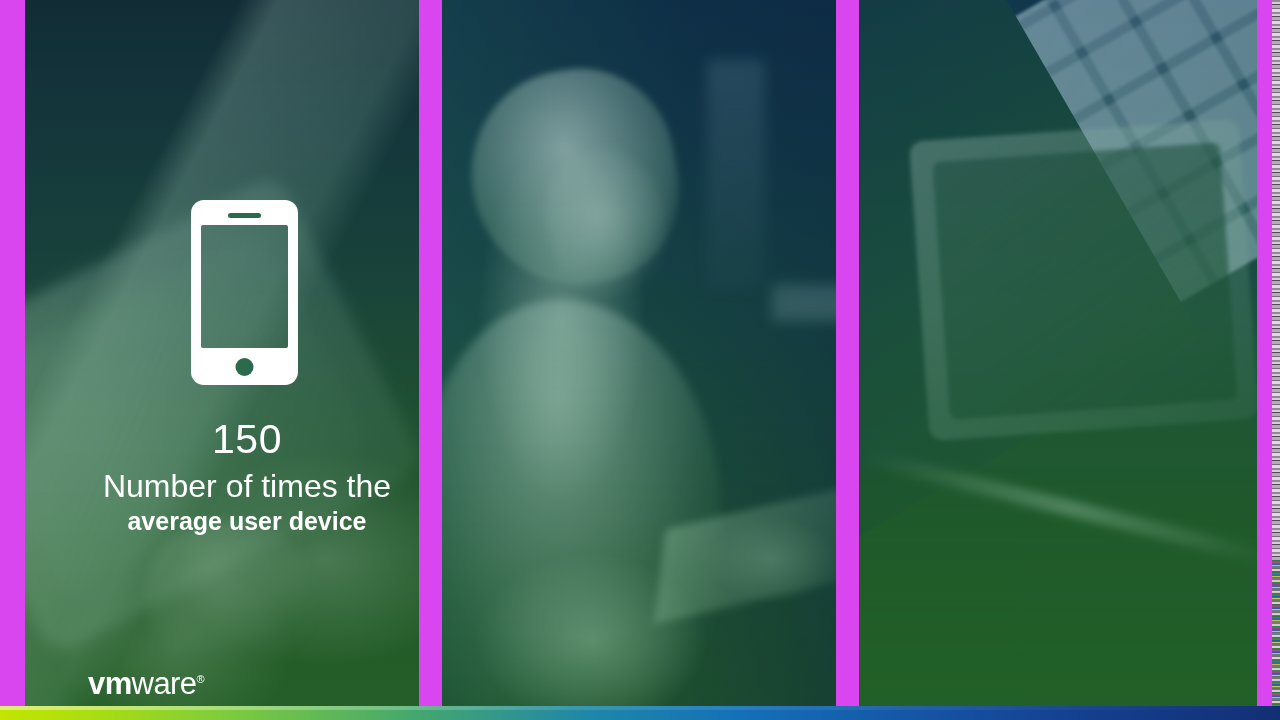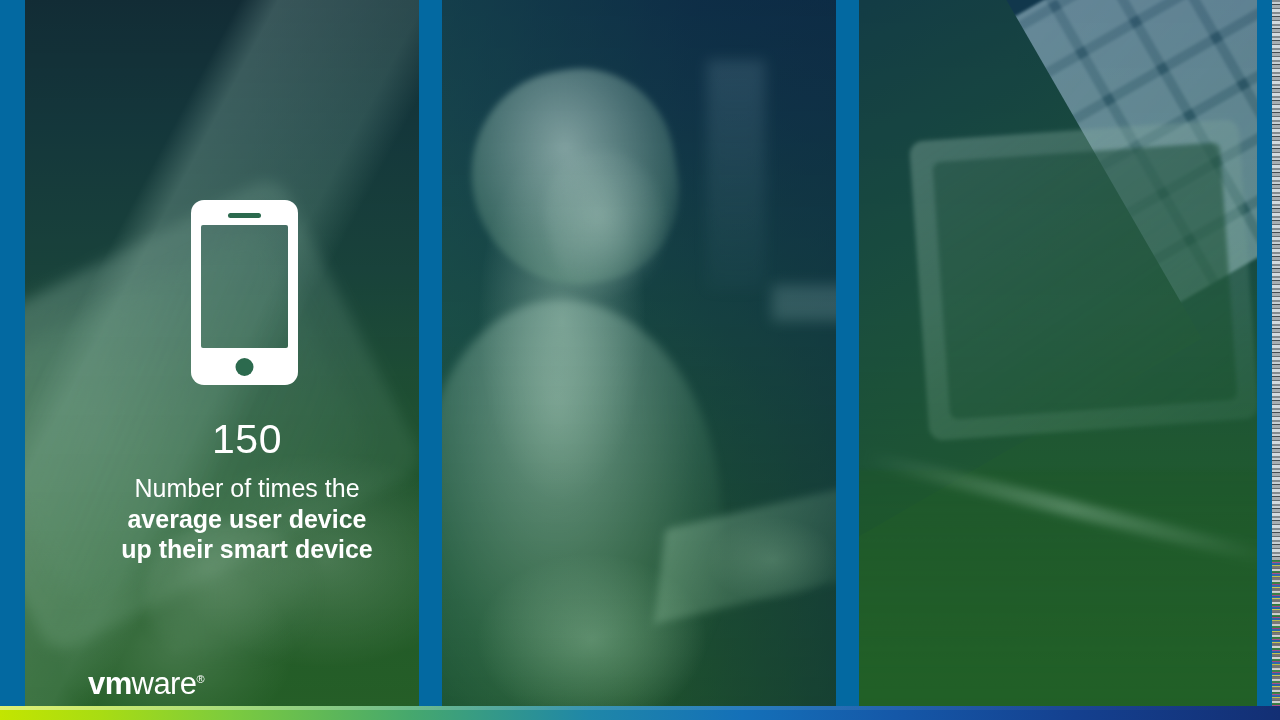--- a/index.html
+++ b/index.html
@@ -4,21 +4,21 @@
 <title>VMware Digital Workspace Stats</title>
 <style>
   html,body{margin:0;padding:0;}
   body{
     width:1280px;height:720px;overflow:hidden;
     background:#ffffff;
     font-family:"Liberation Sans","DejaVu Sans",sans-serif;
     -webkit-font-smoothing:antialiased;
   }
 
-  #stage{position:relative;width:1280px;height:720px;background:#0369a1;overflow:hidden;}
+  #stage{position:relative;width:1280px;height:720px;background:#d946ef;overflow:hidden;}
 
   
   .panel{position:absolute;top:0;height:706px;overflow:hidden;}
   .panel .photo{position:absolute;inset:0;}
   .panel .tint{position:absolute;inset:0;}
   .panel .content{position:absolute;inset:0;}
 
   #panel-left   {left:25px;  width:394px;}
   #panel-center {left:442px; width:394px;}
   #panel-right  {left:859px; width:398px;}
@@ -149,21 +149,21 @@
   .icon-wrap{position:absolute;}
 
   #phone-icon{left:166px;top:200px;width:107px;height:185px;}
 
   
   .txt{position:absolute;text-align:center;color:#ffffff;}
 
   
   #left-text{left:25px;top:418px;width:394px;}
   #left-text .big{font-size:41px;font-weight:400;line-height:1.06;letter-spacing:.5px;}
-  #left-text .l1{font-size:25px;font-weight:400;line-height:1.22;margin-top:12px;}
+  #left-text .l1{font-size:32px;font-weight:400;line-height:1.22;margin-top:6px;}
   #left-text .l2{font-size:25px;font-weight:700;line-height:1.22;}
   #left-text .l3{font-size:25px;font-weight:700;line-height:1.22;}
 
   
   #vmware-logo{
     position:absolute;left:63px;top:668px;
     color:#ffffff;font-size:31px;line-height:1;letter-spacing:-.6px;
     white-space:nowrap;
   }
   #vmware-logo .vm{font-weight:700;}
@@ -221,21 +221,20 @@
           <rect x="0" y="0" width="107" height="185" rx="13" ry="13" fill="#ffffff" mask="url(#mPhone)"></rect>
           <rect x="37" y="13" width="33" height="5" rx="2.5" fill="#2c6a4e"></rect>
           <circle cx="53.5" cy="167" r="9" fill="#2c6a4e"></circle>
         </svg>
       </div>
 
       <div class="txt" id="left-text">
         <div class="big">150</div>
         <div class="l1">Number of times the</div>
         <div class="l2">average user device</div>
-        <div class="l3">up their smart device</div>
       </div>
 
       <div id="vmware-logo">
         <span class="vm">vm</span><span class="ware">ware</span><span class="reg">®</span>
       </div>
     </div>
   </div>
 
   <div class="panel" id="panel-center">
     <div class="photo">

